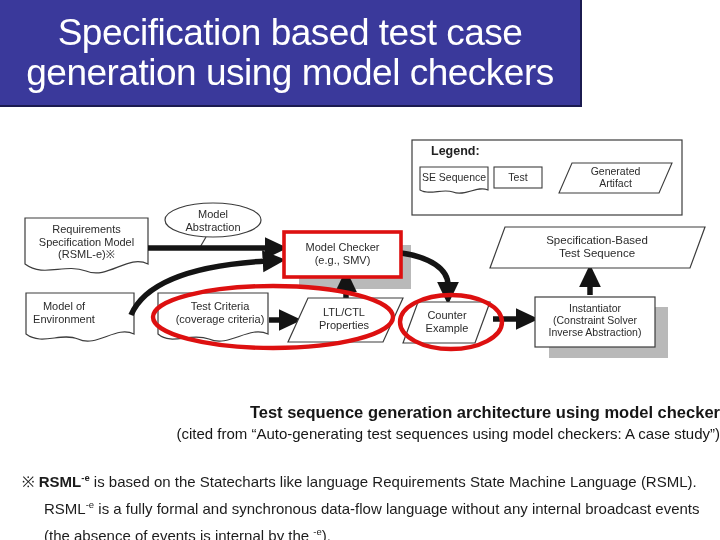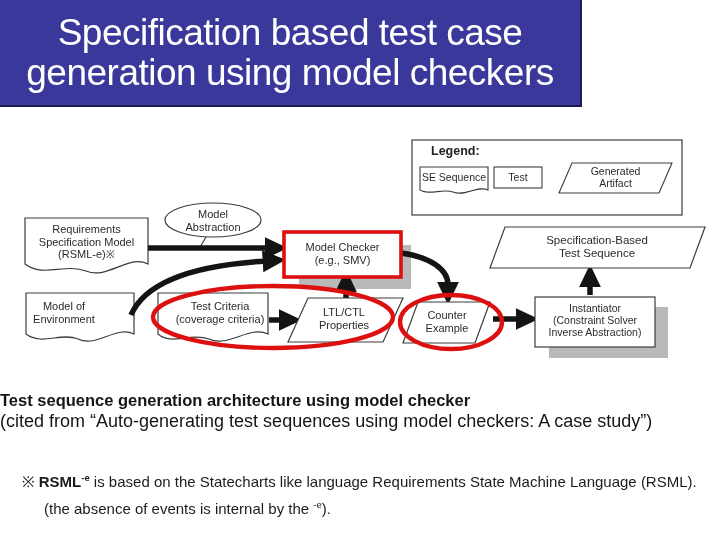--- a/index.html
+++ b/index.html
@@ -22,23 +22,23 @@
   .diagram { position:absolute; left:0; top:108px; width:720px; height:300px;padding-left:48px; }
   .diagram svg { position:absolute; left:0; top:0; }
   .dlabel {
     position:absolute; text-align:center; color:#2b2b2b;
     font-size:11px; line-height:12.5px; pointer-events:none;
   }
   .dlabel.small { font-size:10.5px; line-height:12px; }
   .legend-title { position:absolute; font-weight:bold; font-size:12.5px; color:#222; }
 
   
-  .caption { position:absolute; left:0; top:390px; width:720px; text-align:left; color:#161616; }
+  .caption { position:absolute; left:0; top:402px; width:720px; text-align:right; color:#161616; }
   .caption .cap1 { font-weight:bold; font-size:16.5px; line-height:21px; }
-  .caption .cap2 { font-weight:400; font-size:18px; line-height:21px; }
+  .caption .cap2 { font-weight:400; font-size:15px; line-height:21px; }
 
   
   .footnote { position:absolute; left:22px; top:455px; width:684px; color:#1c1c1c;
     font-size:15px; line-height:23px;margin-top:11px; }
   .footnote .fl { padding-left:22px; }
   .footnote .fl.first { text-indent:-22px; }
   .footnote sup { font-size:9.5px; vertical-align:6px; letter-spacing:0; }
   .footnote b sup { font-weight:bold; }
 </style>
 </head>
@@ -109,16 +109,17 @@
     <div class="dlabel small" style="left:537px; top:194px; width:116px;">Instantiator<br>(Constraint Solver<br>Inverse Abstraction)</div>
   </div>
 
   <div class="caption">
     <div class="cap1">Test sequence generation architecture using model checker</div>
     <div class="cap2">(cited from “Auto-generating test sequences using model checkers: A case study”)</div>
   </div>
 
   <div class="footnote">
     <div class="fl first"><span>※ </span><b><span>RSML</span><sup>-e</sup></b><span> is based on the Statecharts like language Requirements State Machine Language (RSML).</span></div>
+    <div class="fl"><span>RSML</span><sup>-e</sup><span> is a fully formal and synchronous data-flow language without any internal broadcast events</span></div>
     <div class="fl"><span>(the absence of events is internal by the </span><sup>-e</sup><span>).</span></div>
   </div>
 
 </div>
 
 </body></html>

